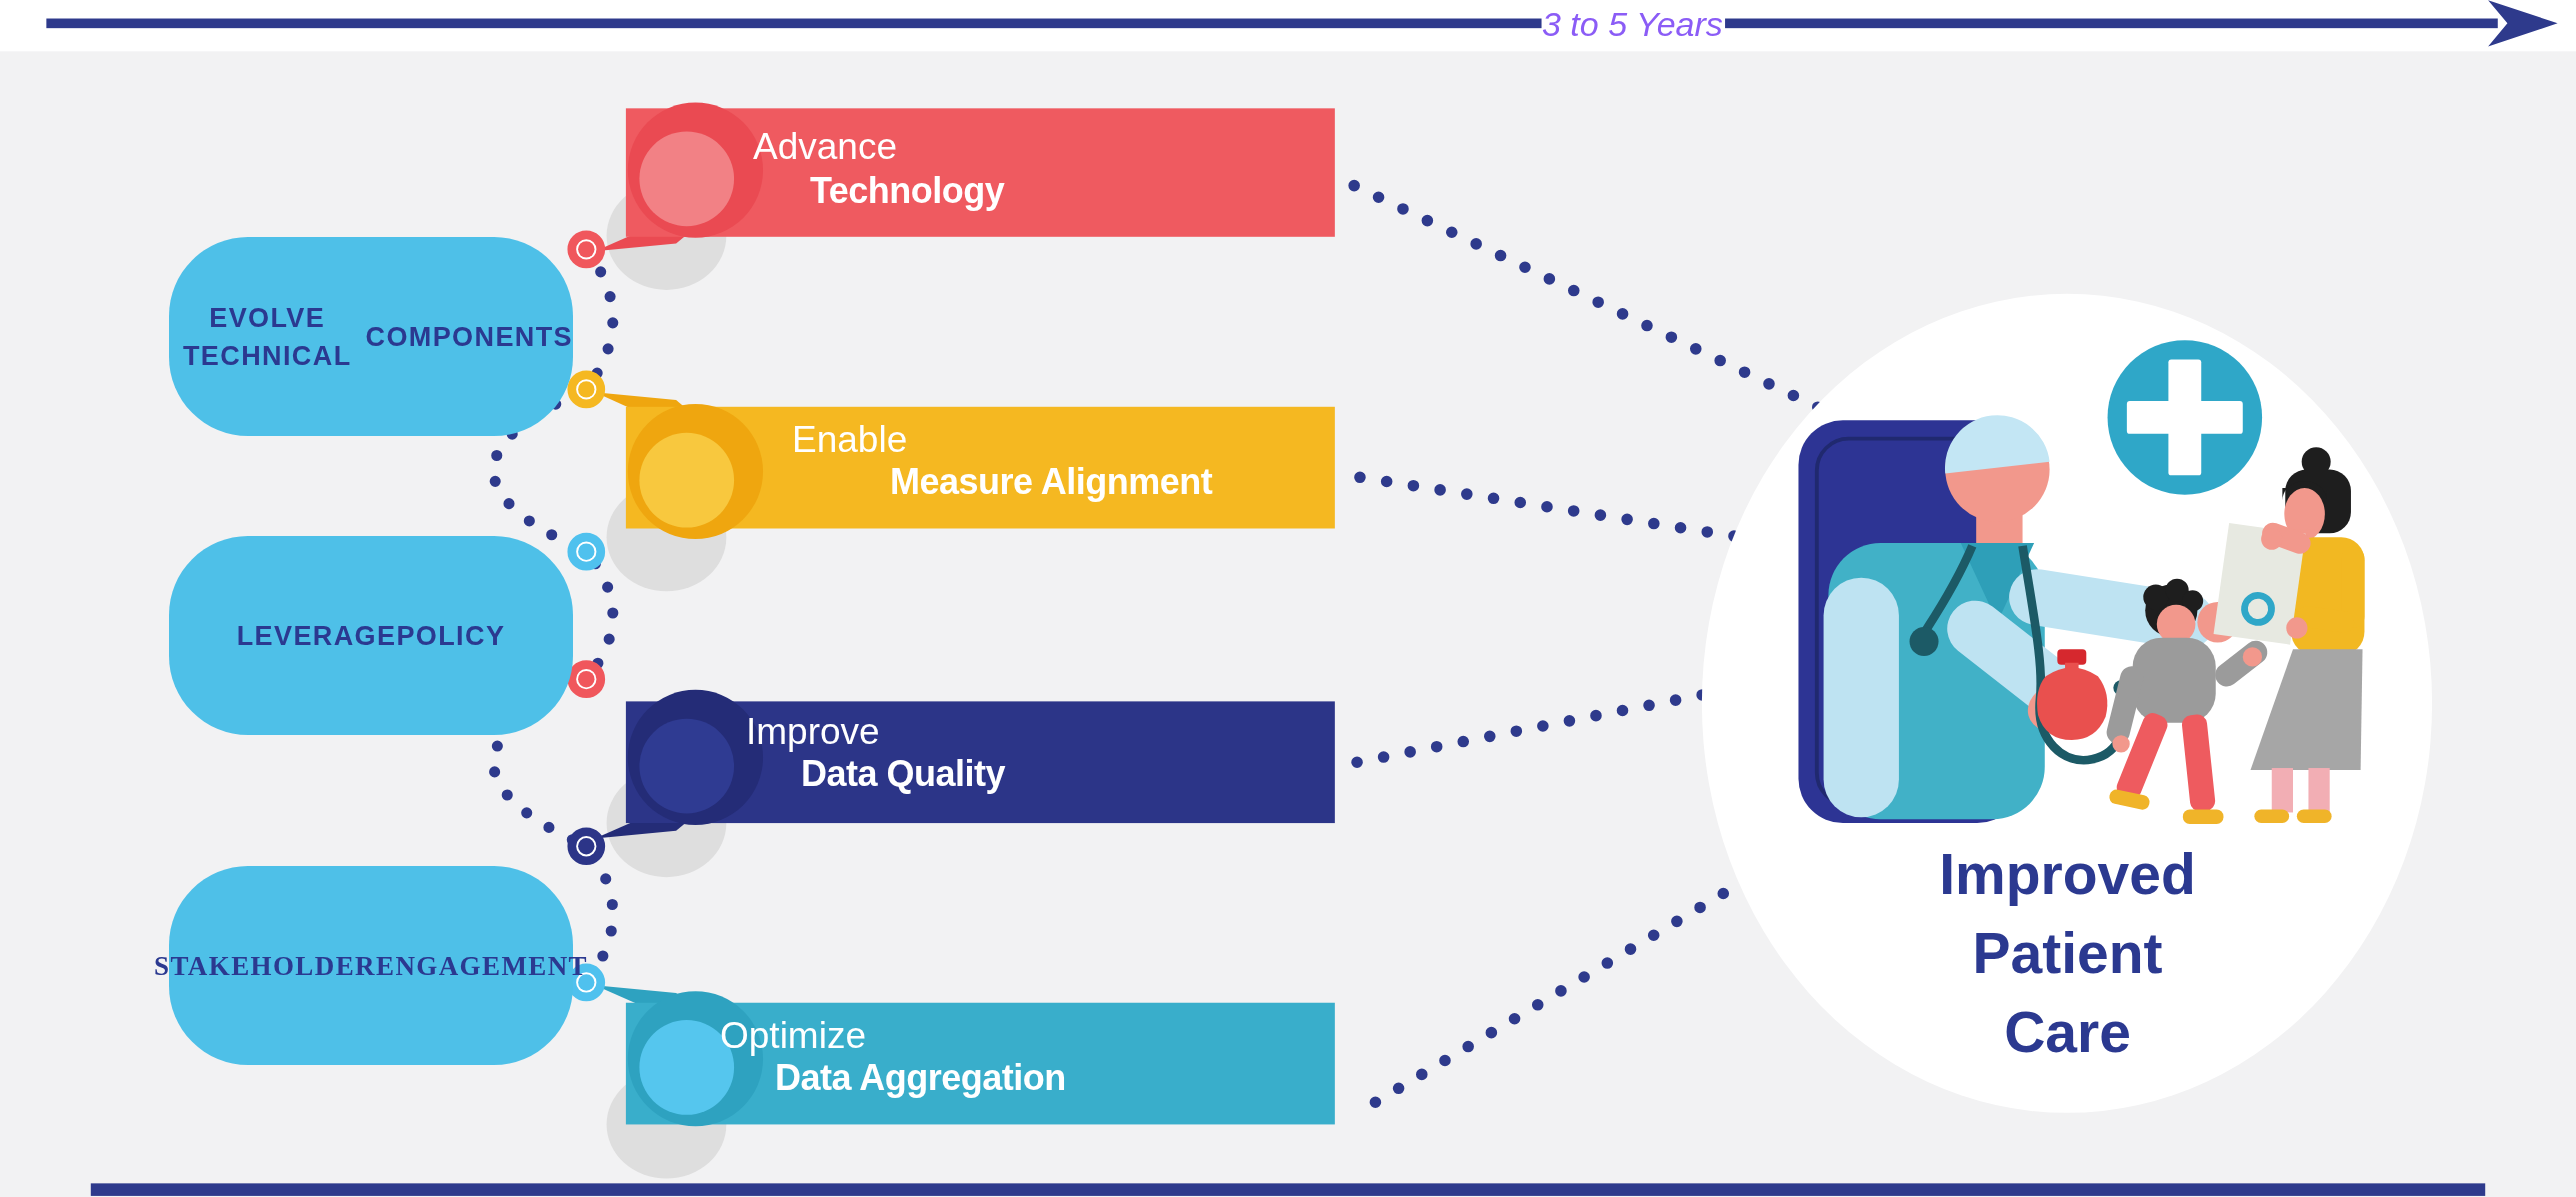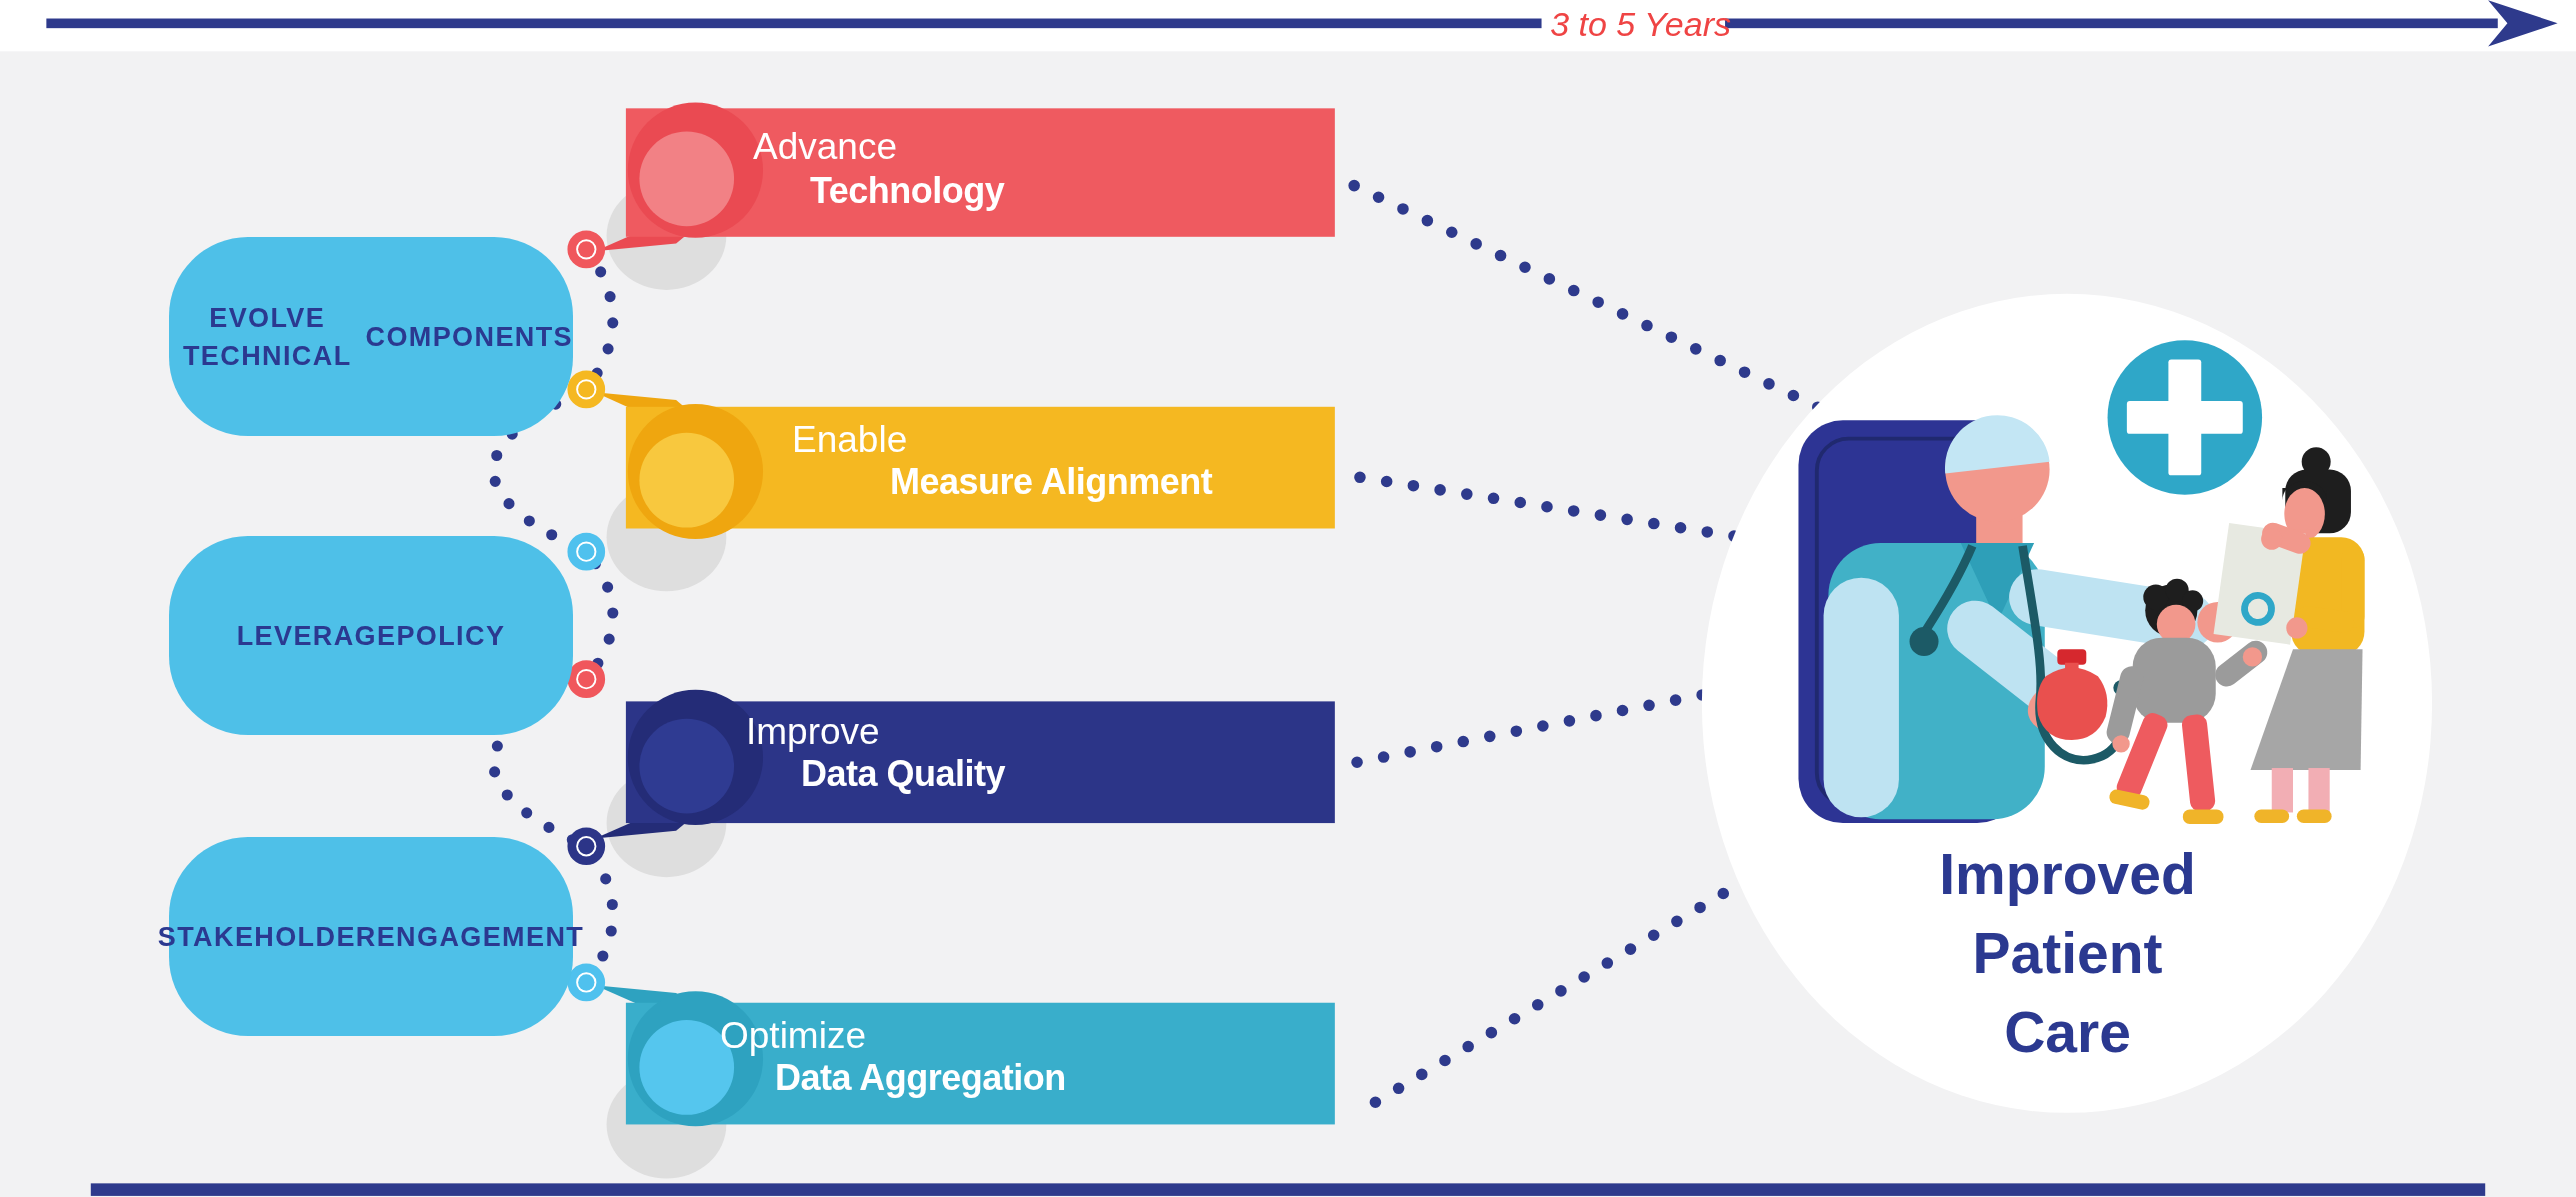--- a/index.html
+++ b/index.html
@@ -1,27 +1,27 @@
 <!DOCTYPE html>
 <html><head>
 <meta charset="utf-8">
 <style>
   html,body{margin:0;padding:0;background:#ffffff;}
   #canvas{position:relative;width:2576px;height:1198px;overflow:hidden;background:#ffffff;
           font-family:"Liberation Sans", sans-serif;}
   #gfx{position:absolute;left:0;top:0;width:2576px;height:1198px;}
   .txt{position:absolute;white-space:nowrap;}
   
-  .timeline-label{left:1542px;top:0px;width:189px;height:48px;line-height:48px;text-align:right;
-     font-size:34px;font-style:italic;font-weight:500;color:#ef4444;letter-spacing:0px;}
+  .timeline-label{left:1542px;top:0px;width:189px;height:48px;line-height:48px;text-align:left;
+     font-size:34px;font-style:italic;font-weight:500;color:#8b5cf6;letter-spacing:0px;}
   
   .pill{position:absolute;left:169px;width:404px;height:199px;border-radius:79px;
         display:flex;flex-direction:row;align-items:center;justify-content:center;}
   .pill .l{font-size:27px;font-weight:800;color:#2B3990;letter-spacing:1.4px;line-height:38px;text-align:center;}
-  #pill-0{top:237px;} #pill-1{top:536px;} #pill-2{top:837px;}
+  #pill-0{top:237px;} #pill-1{top:536px;} #pill-2{top:866px;font-family:Liberation Serif, serif;}
   
   .banner{position:absolute;left:626px;width:709px;}
   #banner-0{top:112px;height:132px;} #banner-1{top:407px;height:122px;}
   #banner-2{top:701px;height:122px;} #banner-3{top:1003px;height:114px;}
   .banner .a{position:absolute;color:#ffffff;font-size:37px;font-weight:400;letter-spacing:0px;}
   .banner .f{position:absolute;color:#ffffff;font-size:36px;font-weight:700;letter-spacing:-0.5px;}
   #banner-0 .a{left:127px;top:13.5px;} #banner-0 .f{left:184px;top:58px;}
   #banner-1 .a{left:166px;top:11.6px;} #banner-1 .f{left:264px;top:54px;}
   #banner-2 .a{left:120px;top:9.7px;} #banner-2 .f{left:175px;top:52px;}
   #banner-3 .a{left:94px;top:11.6px;}  #banner-3 .f{left:149px;top:54px;}

